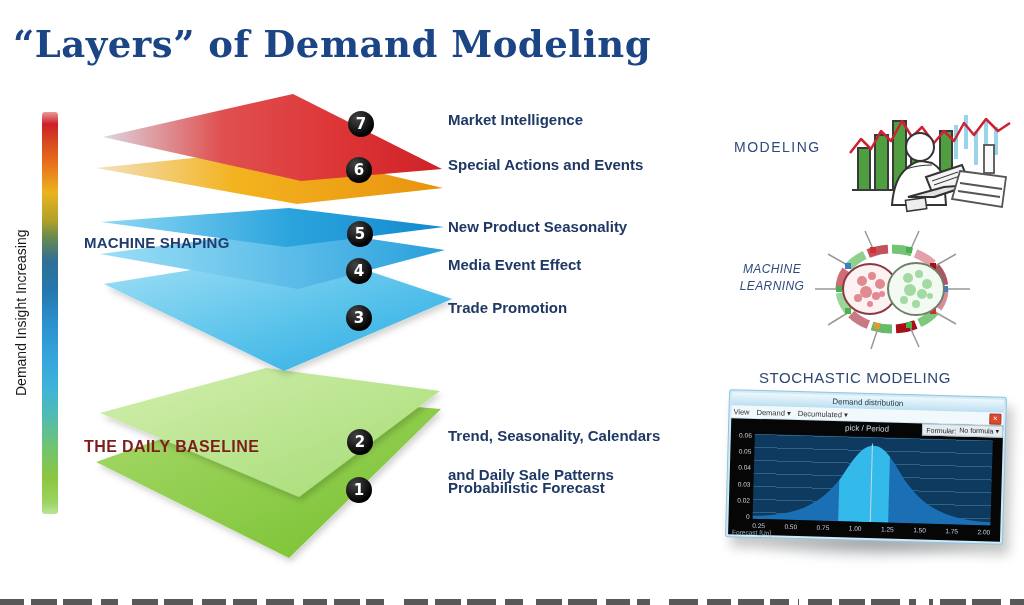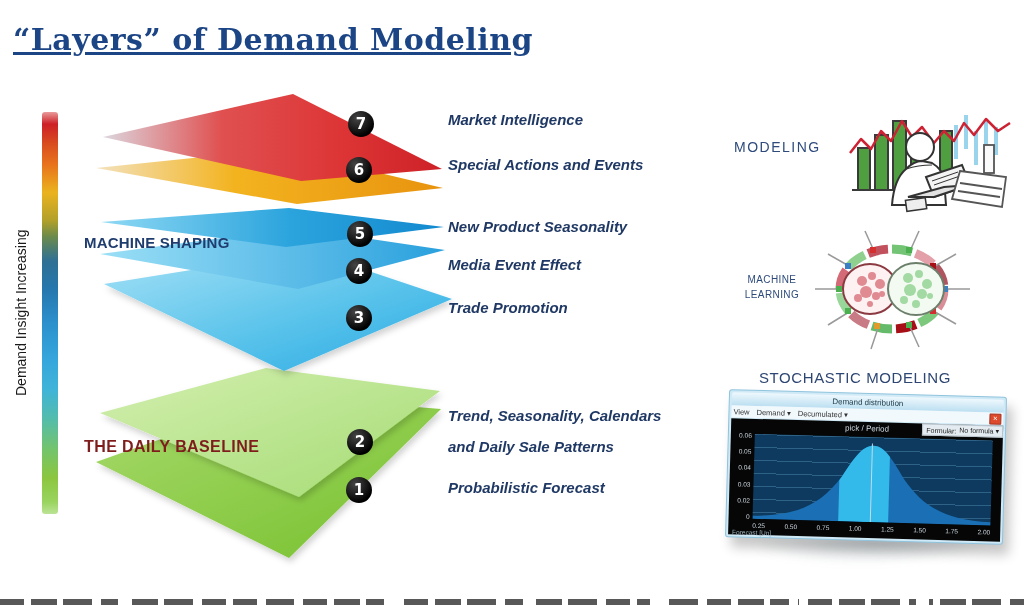--- a/index.html
+++ b/index.html
@@ -2,51 +2,51 @@
 <html><head>
 <meta charset="utf-8">
 <style>
   html,body{margin:0;padding:0;background:#fff;}
   #slide{position:relative;width:1024px;height:605px;background:#fff;overflow:hidden;
          font-family:"Liberation Sans",sans-serif;}
   .abs{position:absolute;}
 
   
   #title{left:13px;top:22px;font-family:"DejaVu Serif",serif;font-weight:700;
-         font-size:30px;color:#1c4586;letter-spacing:.5px;text-decoration:underline;}
+         font-size:37px;color:#1c4586;letter-spacing:.5px;}
 
   
   #insight-bar{left:42px;top:112px;width:16px;height:402px;border-radius:3px;
     background:linear-gradient(180deg,
       #e89a9a 0%,#cd2027 3%,#d94e1e 8%,#e8721c 13%,#eab31e 20%,#b2a02a 27%,
       #6b8a4c 31%,#2f7094 37%,#2577ad 44%,#2b8fcb 52%,#35a5dc 61%,#3fb4d8 69%,
       #52bcae 76%,#74c46c 84%,#8cc63f 91%,#9ad45f 97%,#bce396 100%);}
   #insight-label{left:6px;top:112px;height:402px;width:30px;display:flex;align-items:center;
     justify-content:center;writing-mode:vertical-rl;transform:rotate(180deg);
     font-size:14px;color:#1a1a1a;}
 
   
   .badge{position:absolute;width:26px;height:26px;border-radius:50%;
     background:radial-gradient(circle at 35% 28%,#454545,#000 72%);
     color:#fff;font-weight:700;font-size:15px;display:flex;align-items:center;
     justify-content:center;font-family:"DejaVu Sans",sans-serif;}
 
   
-  .llabel{position:absolute;left:448px;font-style:italic;font-weight:600;
+  .llabel{position:absolute;left:448px;font-weight:600;
     font-size:15px;color:#1f3864;}
 
   
   #lbl-shaping{left:84px;top:234px;font-size:15px;font-weight:600;color:#1f3c6e;letter-spacing:.2px;}
   #lbl-baseline{left:84px;top:438px;font-size:16px;font-weight:600;color:#7f1d1d;letter-spacing:.4px;}
 
   
   .rheader{color:#2e4b7c;}
   #planner-h{left:734px;top:139px;font-size:14px;letter-spacing:1.5px;}
-  #ml-h{left:720px;top:273px;width:104px;text-align:center;font-size:10px;
-        letter-spacing:.4px;line-height:1.45;}
+  #ml-h{left:720px;top:261px;width:104px;text-align:center;font-size:12px;
+        letter-spacing:.4px;line-height:1.45;font-style:italic;}
   #stoch-h{left:759px;top:369px;font-size:15px;letter-spacing:.6px;color:#2e4672;}
 
   
   #stoch-window{left:727px;top:393px;width:278px;height:148px;transform:rotate(1.6deg);
     background:#cfe9f6;border:1px solid #8fc3dd;border-radius:3px;box-sizing:border-box;
     padding:2px;display:flex;flex-direction:column;
     box-shadow:6px 10px 12px rgba(0,0,0,.22);}
   #stoch-shadow{left:745px;top:538px;width:250px;height:26px;
     background:radial-gradient(ellipse at 50% 0%,rgba(90,110,120,.35),rgba(255,255,255,0) 70%);
     filter:blur(4px);transform:skewX(-28deg);}
@@ -139,21 +139,21 @@
   <div class="badge" style="left:346px;top:258px">4</div>
   <div class="badge" style="left:346px;top:305px">3</div>
   <div class="badge" style="left:347px;top:429px">2</div>
   <div class="badge" style="left:346px;top:477px">1</div>
 
   <div class="llabel" style="top:111px">Market Intelligence</div>
   <div class="llabel" style="top:156px">Special Actions and Events</div>
   <div class="llabel" style="top:218px">New Product Seasonality</div>
   <div class="llabel" style="top:256px">Media Event Effect</div>
   <div class="llabel" style="top:299px">Trade Promotion</div>
-  <div class="llabel" style="top:400px;width:240px;line-height:31px">Trend, Seasonality, Calendars and Daily Sale Patterns</div>
+  <div class="llabel" style="top:416px;width:240px;line-height:39px">Trend, Seasonality, Calendars and Daily Sale Patterns</div>
   <div class="llabel" style="top:479px">Probabilistic Forecast</div>
 
   <div id="lbl-shaping" class="abs">MACHINE SHAPING</div>
   <div id="lbl-baseline" class="abs">THE DAILY BASELINE</div>
 
   <div id="planner-h" class="abs rheader">MODELING</div>
   <div id="ml-h" class="abs rheader">MACHINE LEARNING</div>
   <div id="stoch-h" class="abs rheader">STOCHASTIC MODELING</div>
 
   <svg class="abs" style="left:848px;top:93px" width="168" height="122" viewBox="0 0 168 122">

